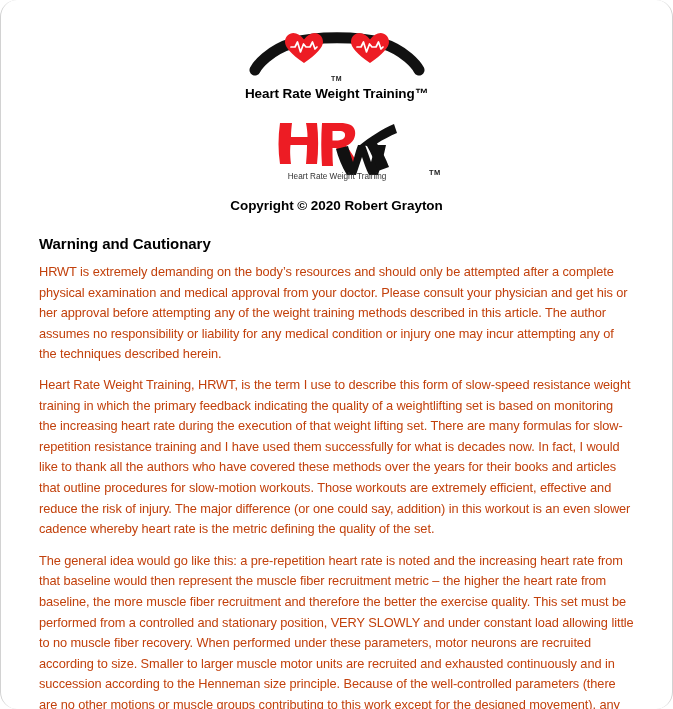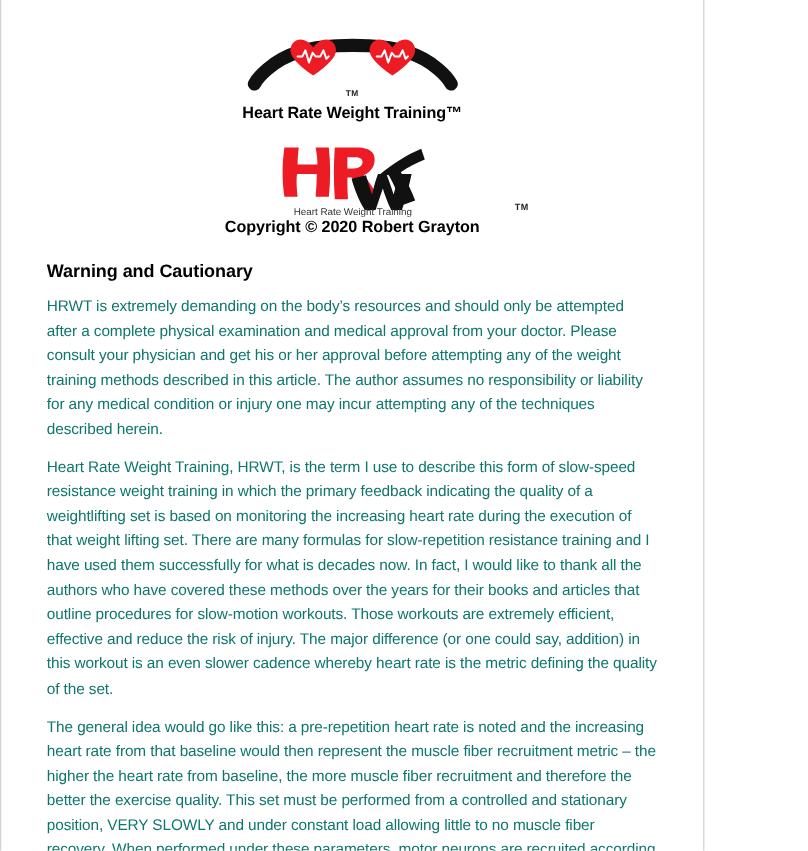--- a/index.html
+++ b/index.html
@@ -10,26 +10,27 @@
   body {
     width: 673px;
     height: 709px;
     overflow: hidden;
     font-family: "Liberation Sans", sans-serif;
     color: #000000;
     -webkit-font-smoothing: antialiased;
   }
   .page {
     position: relative;
-    width: 587px;
+    width: 673px;
     height: 709px;
     background: #ffffff;
     border-left: 1px solid #d2d2d2;
     border-right: 1px solid #d2d2d2;
     box-sizing: border-box;
+    border-radius: 17px;
   }
   .content {
     padding: 0 38px 0 38px;
   }
 
   
   .masthead {
     text-align: center;
     padding-top: 26px;
   }
@@ -45,38 +46,38 @@
     color: #000;
   }
   .hrwt-mark {
     display: block;
     margin: 14px auto 0 auto;
   }
   .copyright {
     font-size: 13.5px;
     font-weight: bold;
     text-align: center;
-    margin-top: 0;
+    margin-top: 17px;
     letter-spacing: -0.05px;
   }
 
   
   h2.section-heading {
     font-size: 15px;
     font-weight: bold;
     margin: 22px 0 0 0;
     letter-spacing: -0.05px;
   }
   p.body-text {
     font-size: 12.8px;
     line-height: 20.6px;
     margin: 10px 0 0 0;
     text-align: left;
     letter-spacing: -0.08px;
-    color: #0f766e;
+    color: #c2410c;
   }
   p.body-text.tight {
     margin-top: 11px;
   }
   .sec-gap {
     margin-top: 19px;
   }
 </style>
 </head>
 <body>

